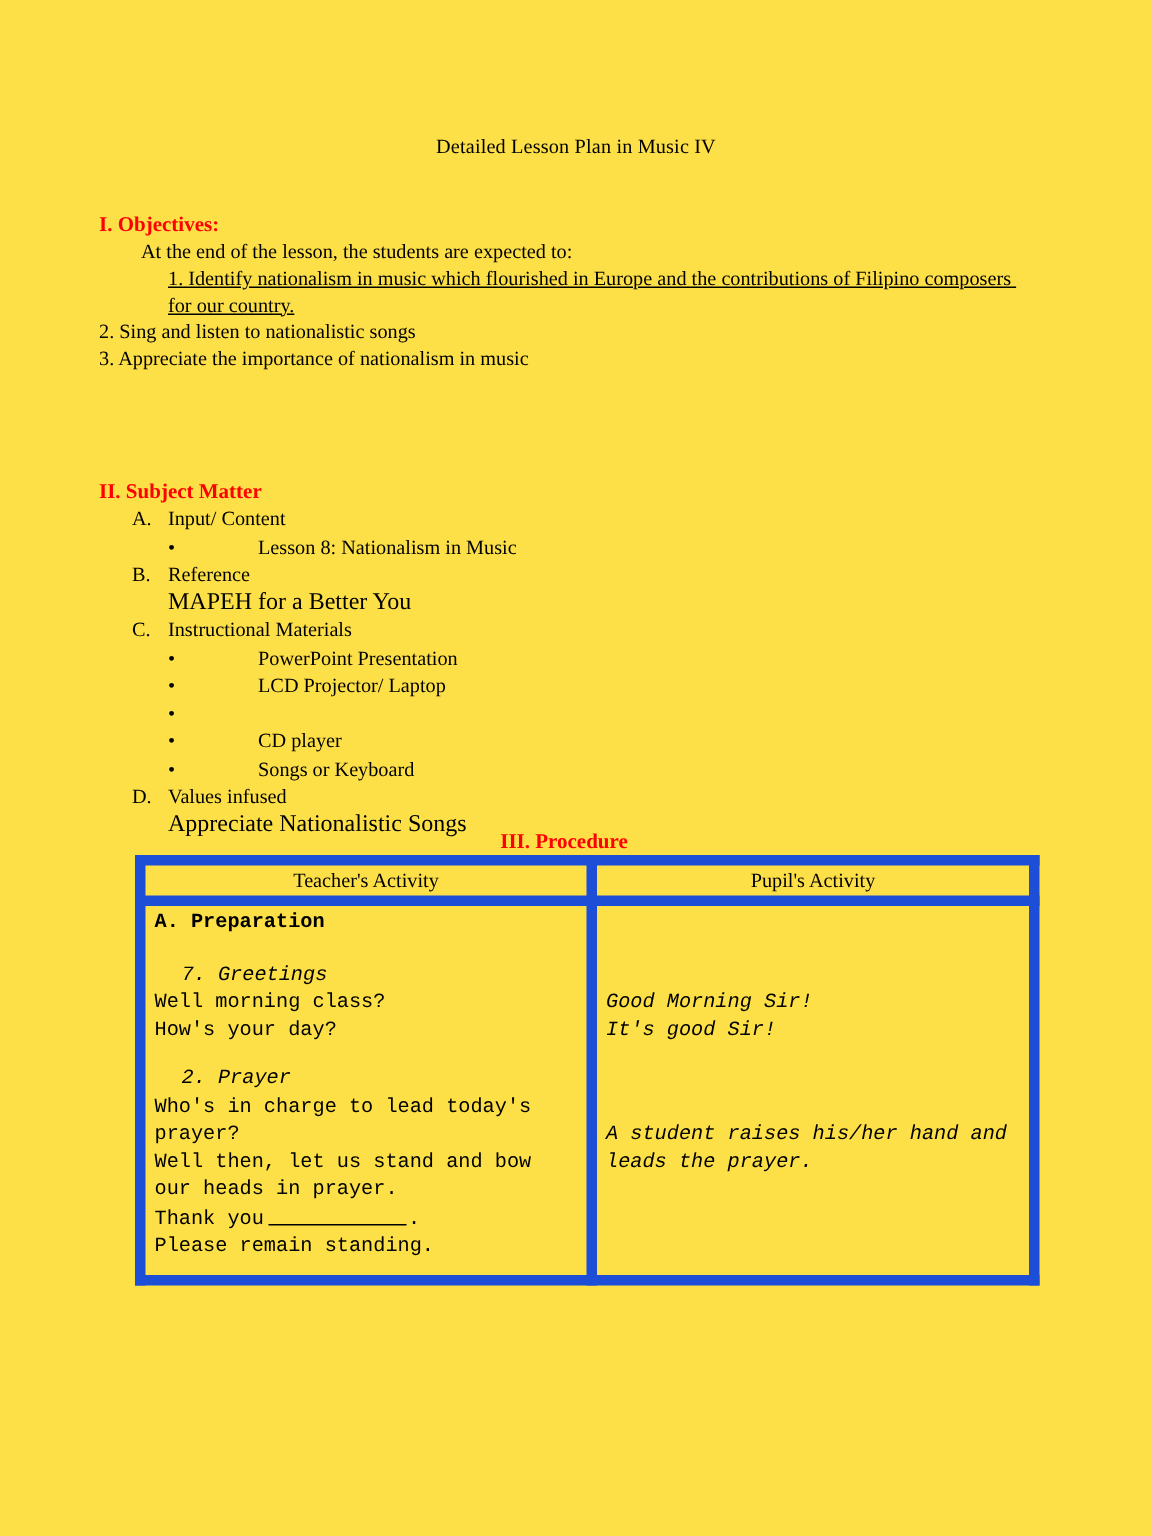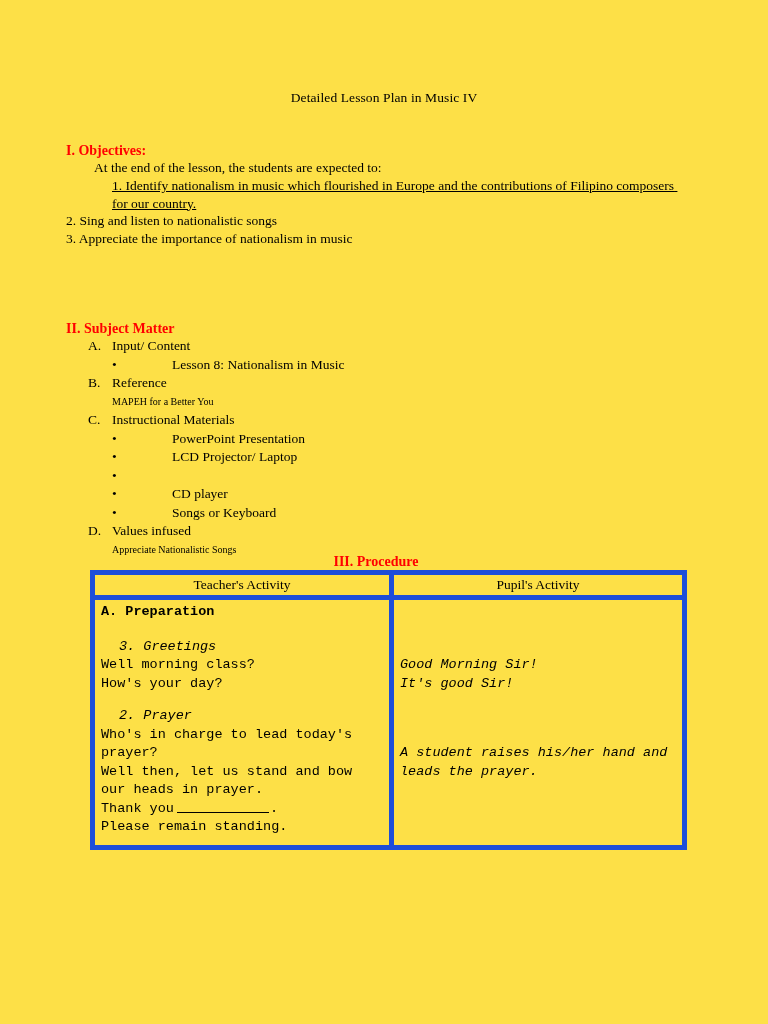--- a/index.html
+++ b/index.html
@@ -61,21 +61,21 @@
     line-height: 18.5px;
     padding-left: 22px;
   }
   .lettered .marker {
     width: 24px;
     flex: 0 0 24px;
   }
   .lettered .content { flex: 1 1 auto; }
 
   .sub-line {
-    font-size: 10px;
+    font-size: 16px;
     line-height: 18.5px;
     padding-left: 46px;
   }
   .sub-line.deeper { padding-left: 82px; }
 
   
   .bullet-row {
     display: flex;
     font-size: 13.5px;
     line-height: 18.5px;
@@ -90,21 +90,21 @@
   
   .proc-table {
     position: absolute;
     left: 90px;
     top: 570px;
     width: 582px;
     border-collapse: collapse;
     table-layout: fixed;
   }
   .proc-table td, .proc-table th {
-    border: 5px solid #1d4ed8;
+    border: 7px solid #1d4ed8;
     vertical-align: top;
     padding: 0;
   }
   .proc-table th {
     font-weight: normal;
     font-size: 13.5px;
     text-align: center;
     height: 20px;
     line-height: 20px;
   }
@@ -212,21 +212,21 @@
         <th class="col-pupil">Pupil's Activity</th>
       </tr>
     </thead>
     <tbody>
       <tr>
 
         <td>
           <div class="cell-inner">
             <div class="t-line t-bold">A. Preparation</div>
             <div class="spacer-sm"></div>
-            <div class="t-line t-ital t-indent">3. Greetings</div>
+            <div class="t-line t-ital t-indent">7. Greetings</div>
             <div class="t-line">Well morning class?</div>
             <div class="t-line">How's your day?</div>
             <div class="spacer-xs"></div>
             <div class="t-line t-ital t-indent">2. Prayer</div>
             <div class="t-line">Who's in charge to lead today's prayer?</div>
             <div class="t-line">Well then, let us stand and bow our heads in prayer.</div>
             <div class="t-line"><span>Thank you</span><span class="blank-fill"></span><span>.</span></div>
             <div class="t-line">Please remain standing.</div>
           </div>
         </td>

